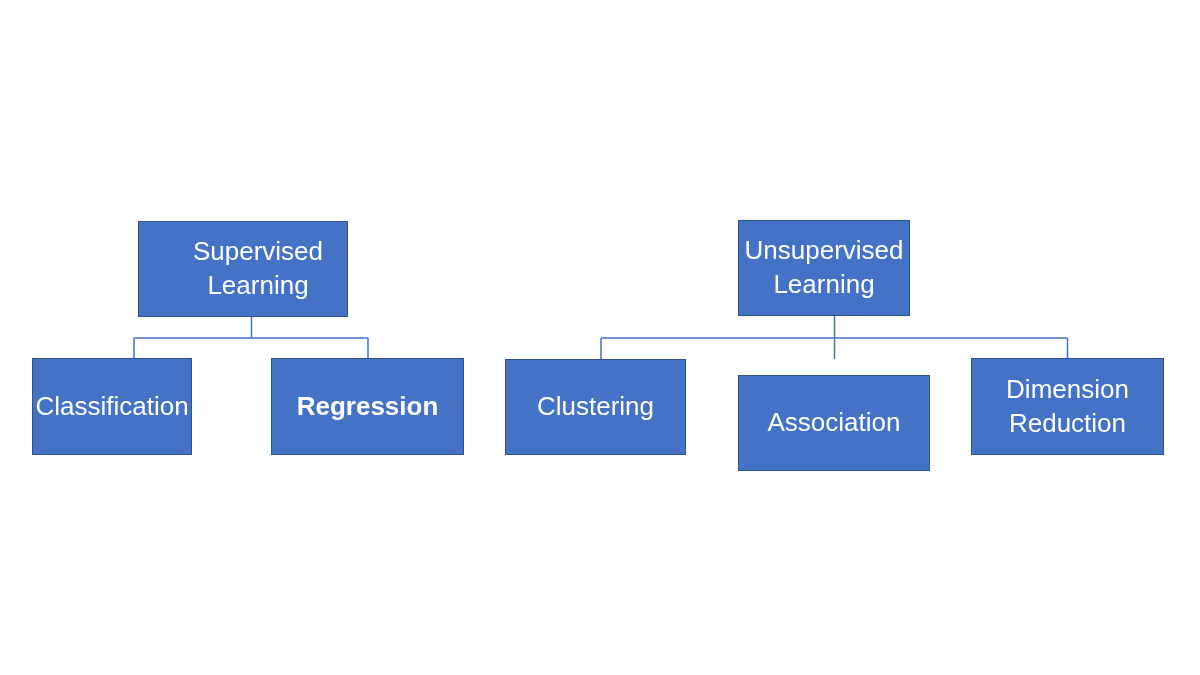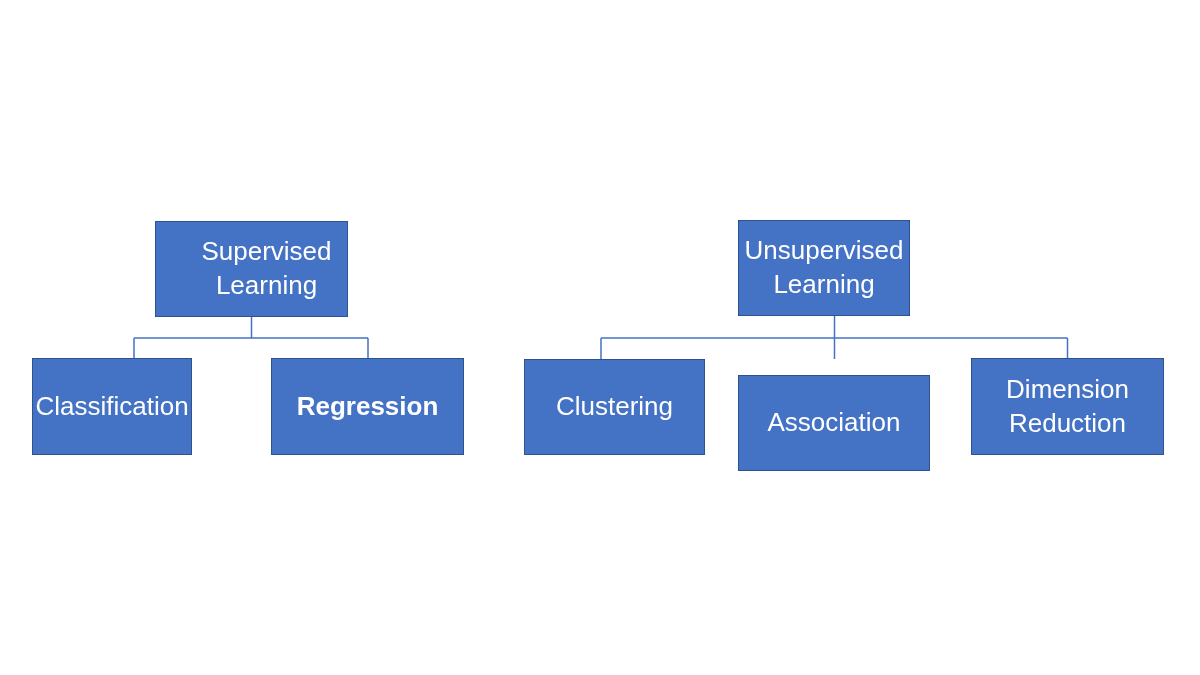--- a/index.html
+++ b/index.html
@@ -25,25 +25,25 @@
     justify-content: center;
     text-align: center;
     box-sizing: border-box;
     padding: 0 6px;
     background: var(--box-fill, #4472C4);
     border: 1.5px solid var(--box-border, #2F528F);
     color: var(--text, #ffffff);
     font-size: 26px;
     line-height: 1.3;
   }
-  #n-sup { left: 155px; top: 221px; width: 193px; height: 96px; padding-left: 36px; }
+  #n-sup { left: 138px; top: 221px; width: 210px; height: 96px; padding-left: 36px; }
   #n-cls { left: 32px;  top: 358px; width: 160px; height: 97px; }
   #n-reg { left: 271px; top: 358px; width: 193px; height: 97px; font-weight: bold; }
   #n-uns { left: 738px; top: 220px; width: 172px; height: 96px; }
-  #n-clu { left: 505px; top: 359px; width: 181px; height: 96px; margin-left: 19px; }
+  #n-clu { left: 505px; top: 359px; width: 181px; height: 96px; }
   #n-ass { left: 738px; top: 359px; width: 192px; height: 96px; margin-top: 16px; }
   #n-dim { left: 971px; top: 358px; width: 193px; height: 97px; }
 </style>
 </head>
 <body>
 
 <div class="canvas">
 
   <svg class="connectors" viewBox="0 0 1200 675">
 

